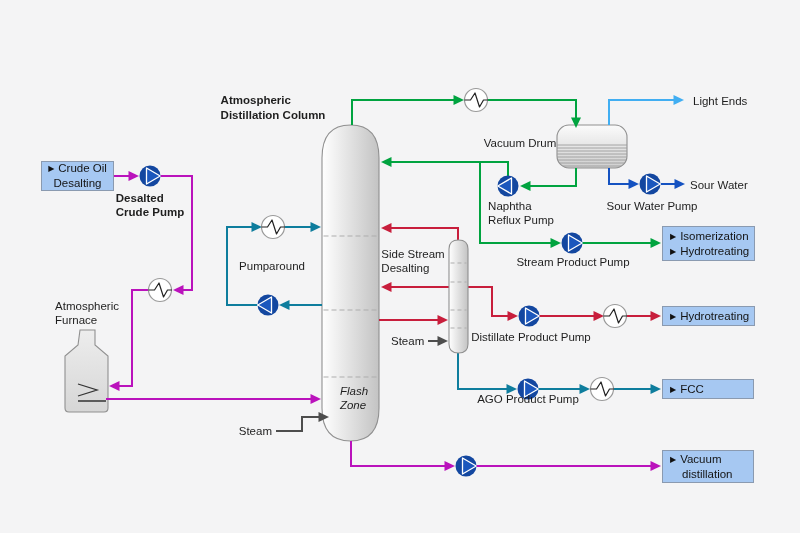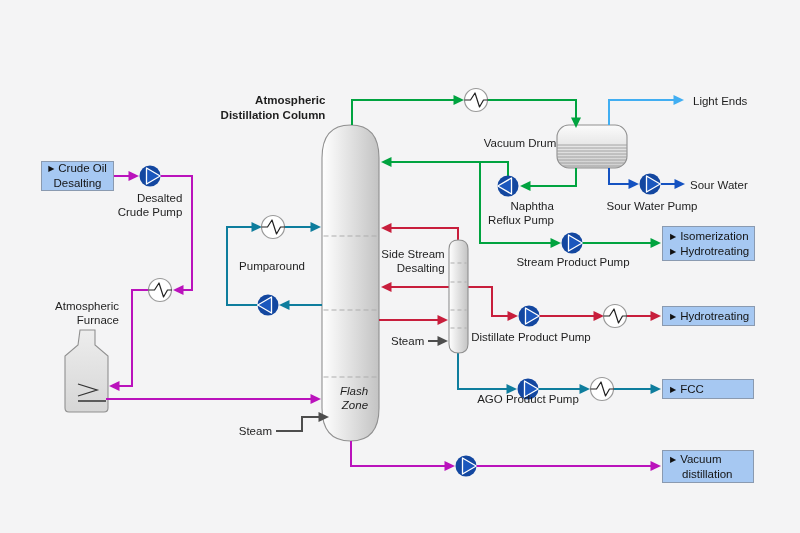--- a/index.html
+++ b/index.html
@@ -1,19 +1,19 @@
 <!DOCTYPE html>
 <html><head>
 <meta charset="utf-8">
 <style>
   html,body{margin:0;padding:0;}
   body{font-family:"Liberation Sans",sans-serif;background:#e9e9eb;}
   #stage{position:relative;width:800px;height:533px;background:#f4f4f5;overflow:hidden;}
   #flow-svg{position:absolute;left:0;top:0;}
-  .lbl{position:absolute;font-size:11.5px;line-height:14px;color:#1e1e1e;text-align:right;white-space:nowrap;}
+  .lbl{position:absolute;font-size:11.5px;line-height:14px;color:#1e1e1e;text-align:left;white-space:nowrap;}
   .cx{transform:translateX(-50%);}
   .rx{transform:translateX(-100%);}
   .la{text-align:center;}
   .title{font-weight:600;font-size:11.5px;line-height:15px;}
   .pbox{position:absolute;background:#a6c8f2;border:1px solid #8a9ab0;box-sizing:border-box;
         font-size:11.5px;color:#141414;display:flex;flex-direction:column;justify-content:center;}
   .pbox .row{display:flex;align-items:center;line-height:15px;white-space:nowrap;}
   .pbox .bullet{font-size:8px;margin-right:4px;color:#111;}
   .pbox.left-align{padding-left:7px;align-items:flex-start;}
   .pbox.center-align{align-items:center;}
@@ -188,21 +188,21 @@
   <use href="#pumpR" transform="translate(529,316)"></use>
   <use href="#pumpR" transform="translate(528,389)"></use>
   <use href="#pumpR" transform="translate(466,466)"></use>
 </svg>
 
 <div class="lbl cx title" style="left:273px;top:93px;">
   <span style="display:block">Atmospheric</span>
   <span style="display:block">Distillation Column</span>
 </div>
 
-<div class="lbl cx" style="left:150px;top:191px;">
+<div class="lbl cx" style="left:150px;top:191px;font-weight:bold;">
   <span style="display:block">Desalted</span>
   <span style="display:block">Crude Pump</span>
 </div>
 
 <div class="lbl cx" style="left:87px;top:299px;">
   <span style="display:block">Atmospheric</span>
   <span style="display:block">Furnace</span>
 </div>
 
 <div class="lbl cx" style="left:272px;top:259px;">Pumparound</div>

